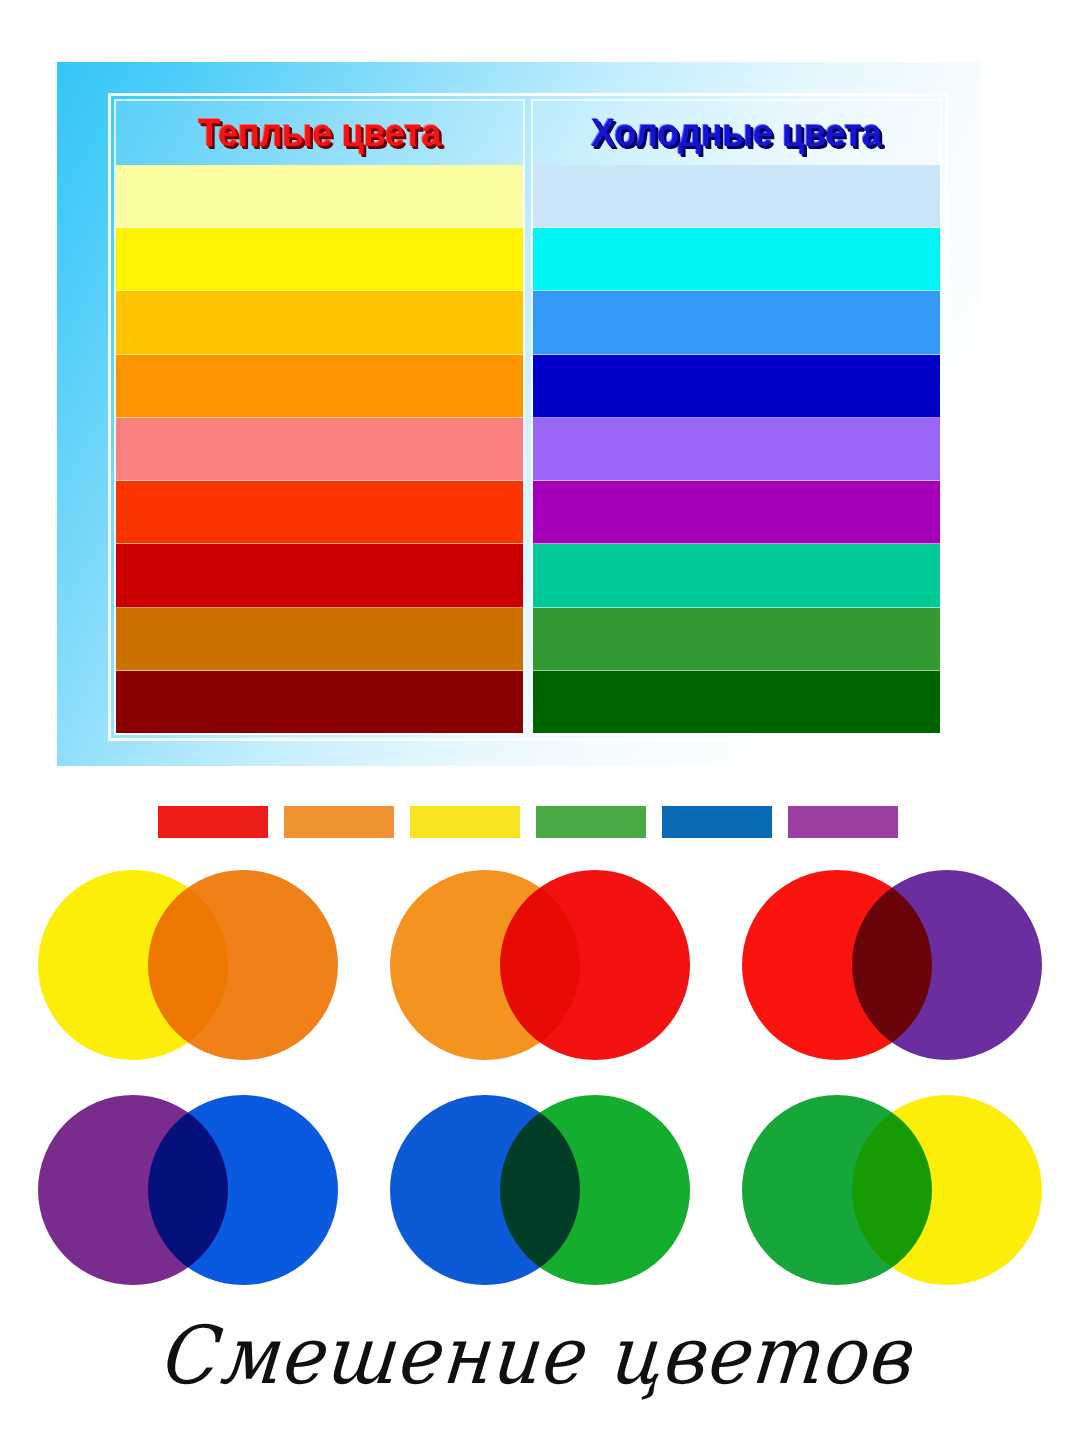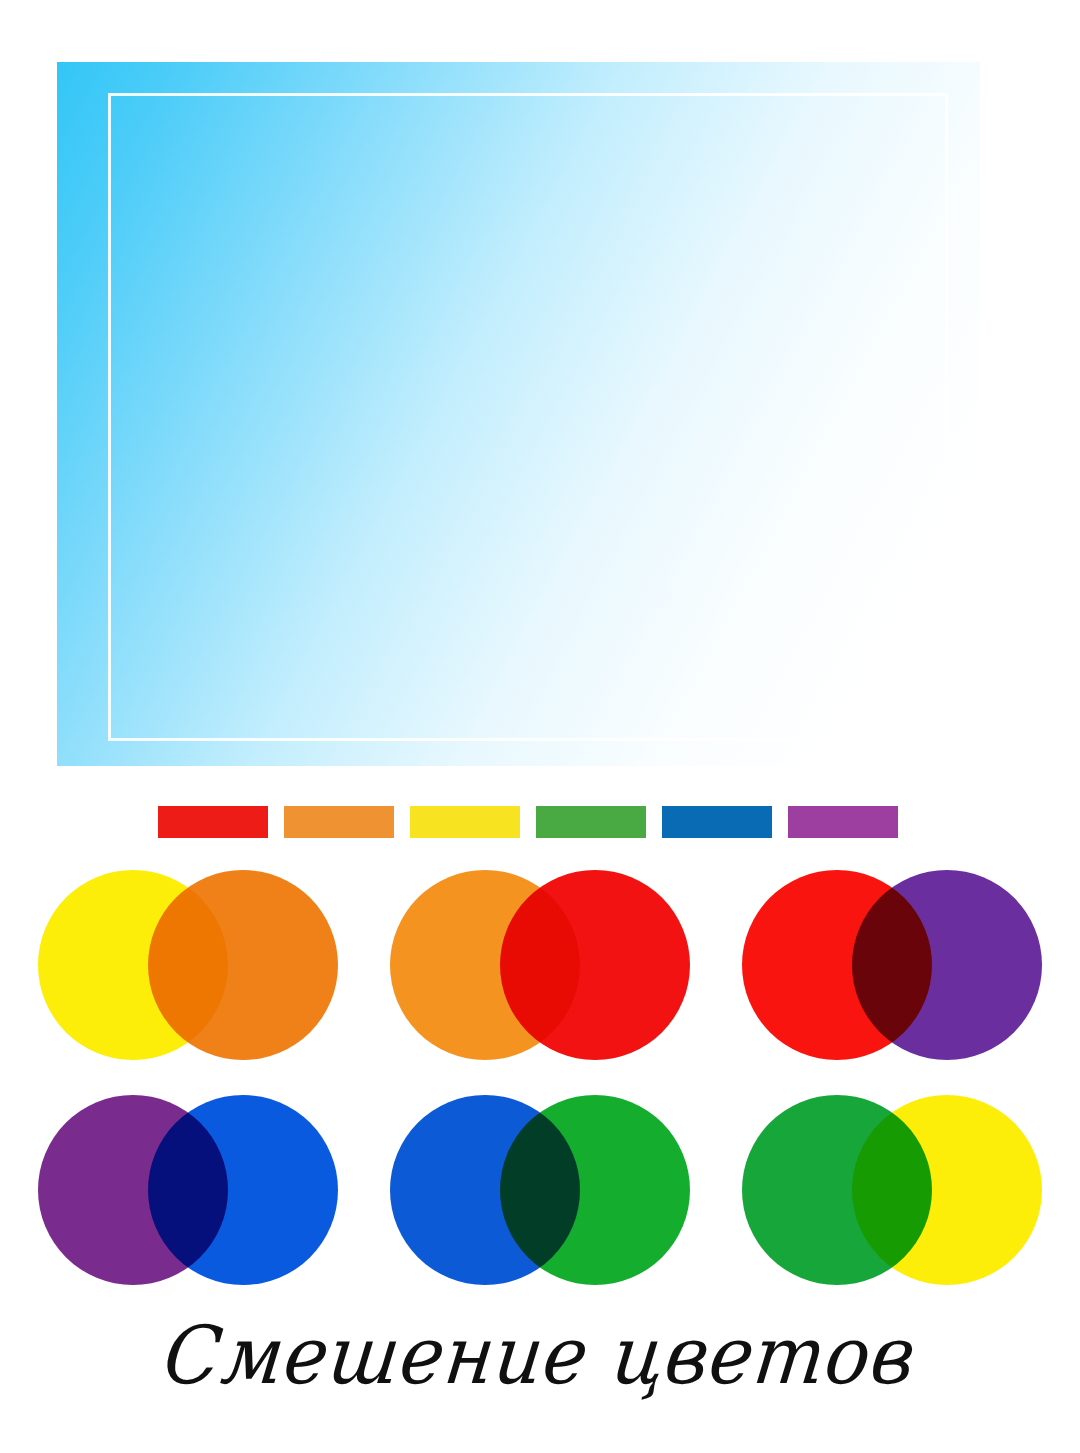--- a/index.html
+++ b/index.html
@@ -177,21 +177,53 @@
   }
 </style>
 </head>
 <body>
 
 <div class="poster">
 
   <div class="table-panel">
     <div class="table-inner">
 
-
+      <div class="col">
+        <div class="col-header hdr-warm">
+          <span>Теплые цвета</span>
+        </div>
+        <div class="swatch-stack">
+          <div class="swatch-row" style="background:#fcfca0"></div>
+          <div class="swatch-row" style="background:#fff500"></div>
+          <div class="swatch-row" style="background:#fdc500"></div>
+          <div class="swatch-row" style="background:#fc9500"></div>
+          <div class="swatch-row" style="background:#fb8080"></div>
+          <div class="swatch-row" style="background:#fc3500"></div>
+          <div class="swatch-row" style="background:#cc0000"></div>
+          <div class="swatch-row" style="background:#cc7000"></div>
+          <div class="swatch-row" style="background:#8b0000"></div>
+        </div>
+      </div>
+
+      <div class="col">
+        <div class="col-header hdr-cool">
+          <span>Холодные цвета</span>
+        </div>
+        <div class="swatch-stack">
+          <div class="swatch-row" style="background:#cce6f9"></div>
+          <div class="swatch-row" style="background:#00f5f5"></div>
+          <div class="swatch-row" style="background:#3399f5"></div>
+          <div class="swatch-row" style="background:#0000c8"></div>
+          <div class="swatch-row" style="background:#9966f5"></div>
+          <div class="swatch-row" style="background:#a500b8"></div>
+          <div class="swatch-row" style="background:#00c896"></div>
+          <div class="swatch-row" style="background:#339933"></div>
+          <div class="swatch-row" style="background:#006400"></div>
+        </div>
+      </div>
 
     </div>
   </div>
 
   <div class="palette-strip">
     <div class="palette-chip" style="background:#ed1c16"></div>
     <div class="palette-chip" style="background:#ef9232"></div>
     <div class="palette-chip" style="background:#f7e320"></div>
     <div class="palette-chip" style="background:#49a942"></div>
     <div class="palette-chip" style="background:#0a6bb5"></div>

